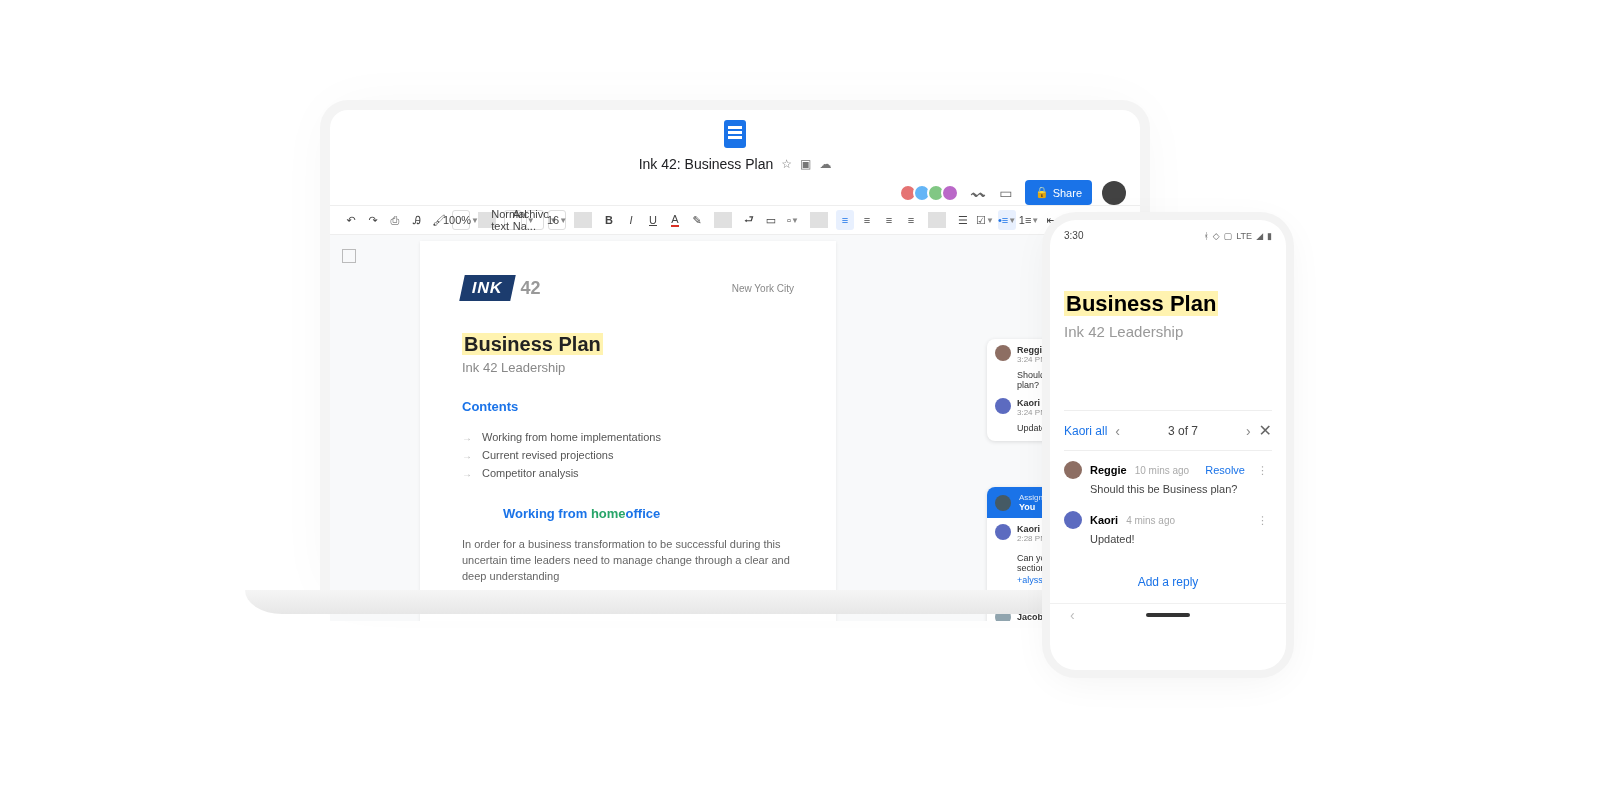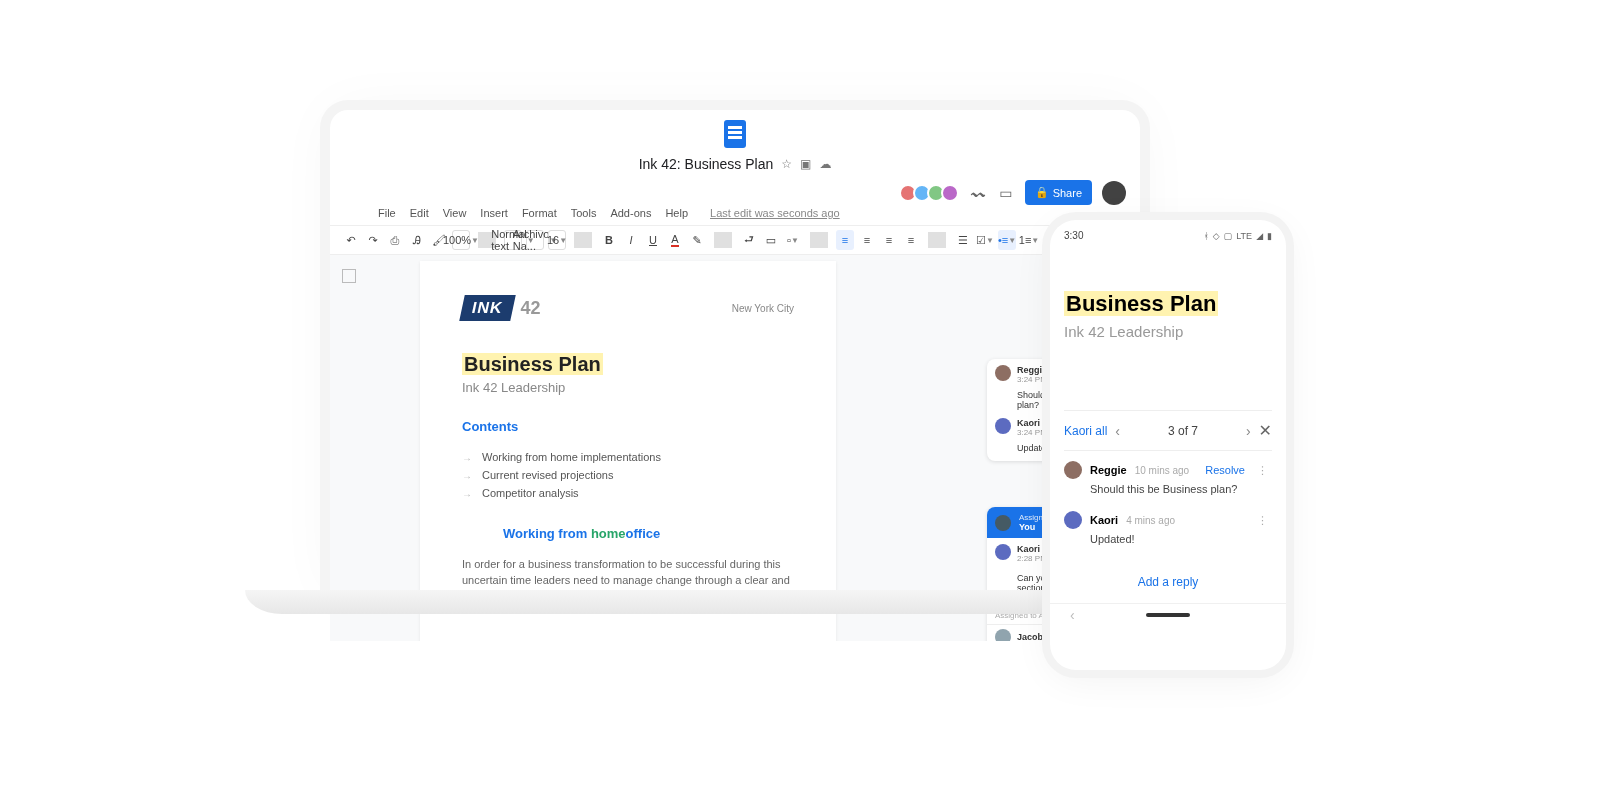--- a/index.html
+++ b/index.html
@@ -155,31 +155,20 @@
       <div class="top-ic">〰</div>
       <div class="top-ic">▭</div>
       <div class="share-btn">
         <span>🔒</span>
           <span>Share</span>
       </div>
       <div class="me-av"></div>
     </div>
   </div>
 
-  <div class="menu-row">
-    <span>File</span>
-    <span>Edit</span>
-    <span>View</span>
-    <span>Insert</span>
-    <span>Format</span>
-    <span>Tools</span>
-    <span>Add-ons</span>
-    <span>Help</span>
-    <span class="last">Last edit was seconds ago</span>
-  </div>
 
   <div class="toolbar">
     <div class="tb">↶</div>
     <div class="tb">↷</div>
     <div class="tb">⎙</div>
     <div class="tb">Ꭿ</div>
     <div class="tb">🖌</div>
     <div class="tb sel">
         <span>100%</span>
         <span class="caret">▼</span>

